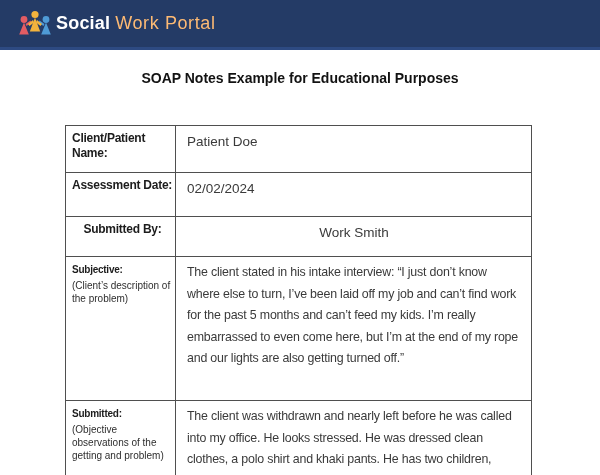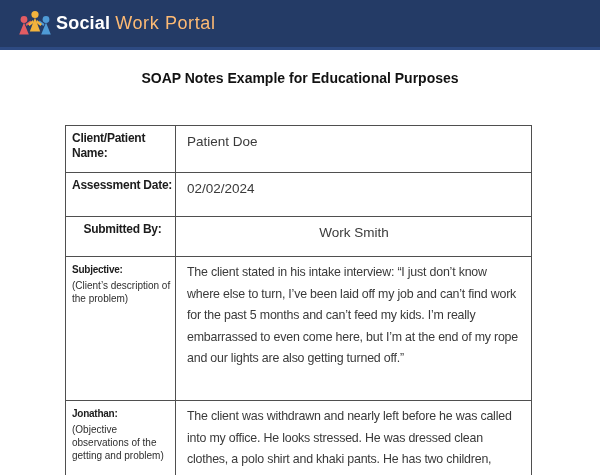--- a/index.html
+++ b/index.html
@@ -155,20 +155,20 @@
       </tr>
       <tr class="r4 para-row">
         <td class="label-cell label-lg">
           <div class="label-text">Subjective:</div>
           <div class="sublabel">(Client’s description of the problem)</div>
         </td>
         <td class="value-cell">The client stated in his intake interview: “I just don’t know where else to turn, I’ve been laid off my job and can’t find work for the past 5 months and can’t feed my kids. I’m really embarrassed to even come here, but I’m at the end of my rope and our lights are also getting turned off.”</td>
       </tr>
       <tr class="r5 para-row">
         <td class="label-cell label-lg">
-          <div class="label-text">Jonathan:</div>
+          <div class="label-text">Submitted:</div>
           <div class="sublabel">(Objective observations of the getting and problem)</div>
         </td>
         <td class="value-cell">The client was withdrawn and nearly left before he was called into my office. He looks stressed. He was dressed clean clothes, a polo shirt and khaki pants. He has two children, aged 6 and 11, and both were in school when</td>
       </tr>
     </tbody>
   </table>
 </main>
 
 </body></html>

